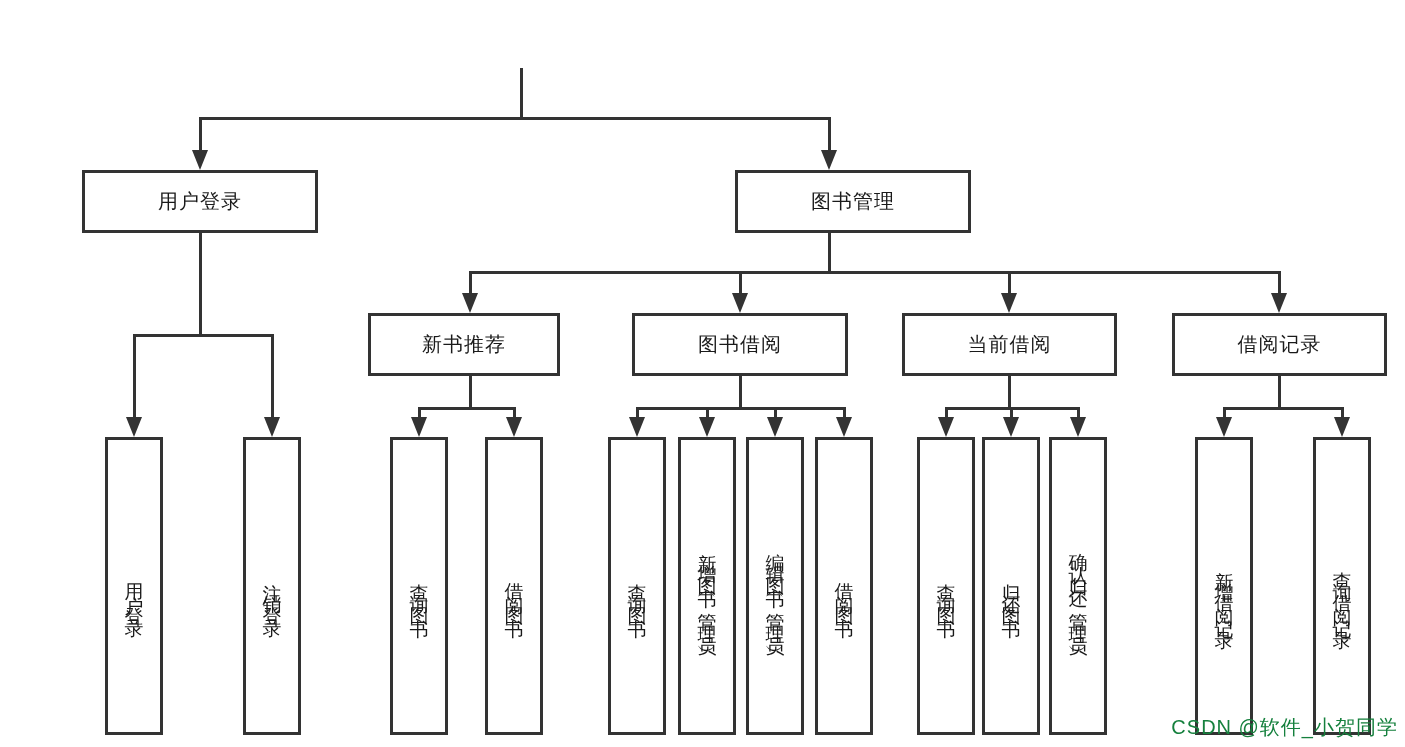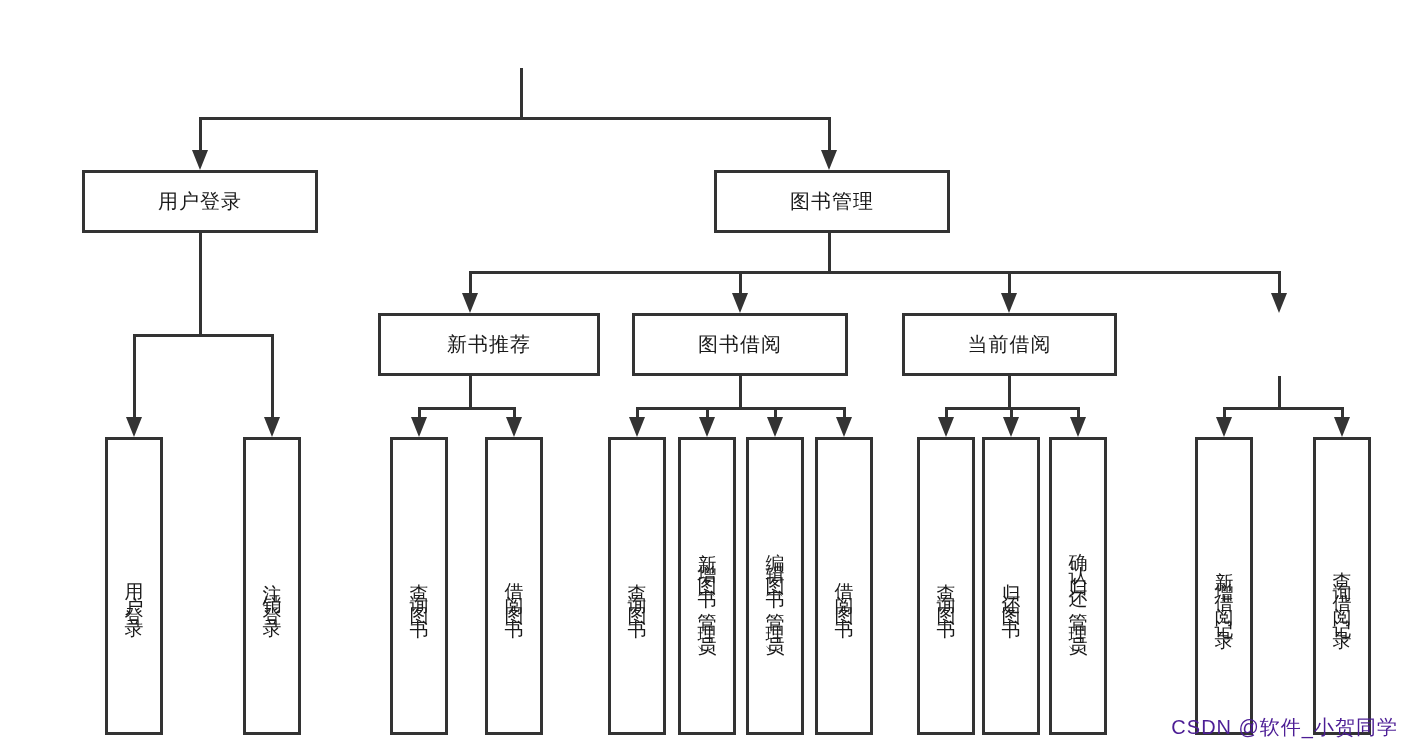--- a/index.html
+++ b/index.html
@@ -47,63 +47,64 @@
   .arrow{
     position:absolute;width:0;height:0;
     border-left:8px solid transparent;
     border-right:8px solid transparent;
     border-top:20px solid #333333;
   }
   .watermark{
     position:absolute;
     right:7px;top:714px;
     font-size:20px;
-    color:#4c1d95;
+    color:#15803d;
     z-index:5;
     letter-spacing:1px;
     white-space:nowrap;
   }
 </style>
 </head>
 <body>
 
 <div class="canvas">
 
 
   <div class="v" style="left:520px;top:68px;height:49px;"></div>
   <div class="h" style="left:199px;top:117px;width:632px;"></div>
   <div class="v" style="left:199px;top:117px;height:35px;"></div>
   <div class="arrow" style="left:192px;top:150px;"></div>
   <div class="v" style="left:828px;top:117px;height:35px;"></div>
   <div class="arrow" style="left:821px;top:150px;"></div>
 
   <div class="box" style="left:82px;top:170px;width:236px;height:63px;">用户登录</div>
-  <div class="box" style="left:714px;top:170px;width:236px;height:63px;">图书管理</div>
+  <div class="box" style="left:735px;top:170px;width:236px;height:63px;">图书管理</div>
 
   <div class="v" style="left:199px;top:233px;height:101px;"></div>
   <div class="h" style="left:133px;top:334px;width:141px;"></div>
   <div class="v" style="left:133px;top:334px;height:85px;"></div>
   <div class="arrow" style="left:126px;top:417px;"></div>
   <div class="v" style="left:271px;top:334px;height:85px;"></div>
   <div class="arrow" style="left:264px;top:417px;"></div>
 
   <div class="v" style="left:828px;top:233px;height:38px;"></div>
   <div class="h" style="left:469px;top:271px;width:812px;"></div>
   <div class="v" style="left:469px;top:271px;height:24px;"></div>
   <div class="arrow" style="left:462px;top:293px;"></div>
   <div class="v" style="left:739px;top:271px;height:24px;"></div>
   <div class="arrow" style="left:732px;top:293px;"></div>
   <div class="v" style="left:1008px;top:271px;height:24px;"></div>
   <div class="arrow" style="left:1001px;top:293px;"></div>
   <div class="v" style="left:1278px;top:271px;height:24px;"></div>
   <div class="arrow" style="left:1271px;top:293px;"></div>
 
-  <div class="box" style="left:378px;top:313px;width:222px;height:63px;">新书推荐</div>
+  <div class="box" style="left:368px;top:313px;width:192px;height:63px;">新书推荐</div>
   <div class="box" style="left:902px;top:313px;width:215px;height:63px;">当前借阅</div>
   <div class="box" style="left:632px;top:313px;width:216px;height:63px;">图书借阅</div>
+  <div class="box" style="left:1172px;top:313px;width:215px;height:63px;">借阅记录</div>
 
   <div class="v" style="left:469px;top:376px;height:31px;"></div>
   <div class="h" style="left:418px;top:407px;width:98px;"></div>
   <div class="v" style="left:418px;top:407px;height:14px;"></div>
   <div class="arrow" style="left:411px;top:417px;"></div>
   <div class="v" style="left:513px;top:407px;height:14px;"></div>
   <div class="arrow" style="left:506px;top:417px;"></div>
 
   <div class="v" style="left:739px;top:376px;height:31px;"></div>
   <div class="h" style="left:636px;top:407px;width:209px;"></div>

